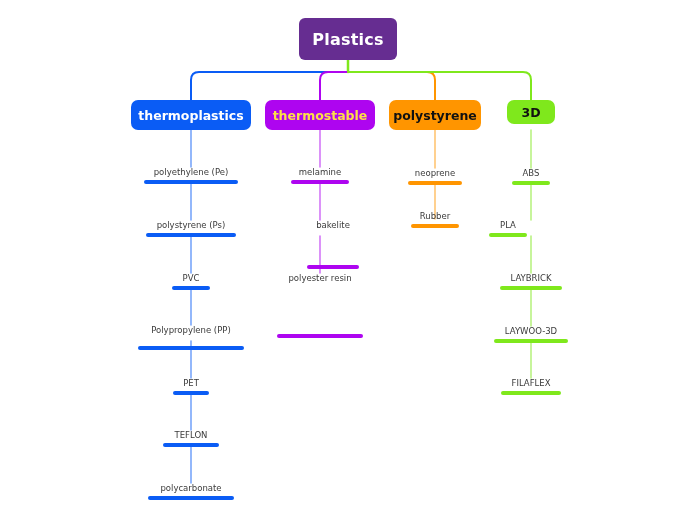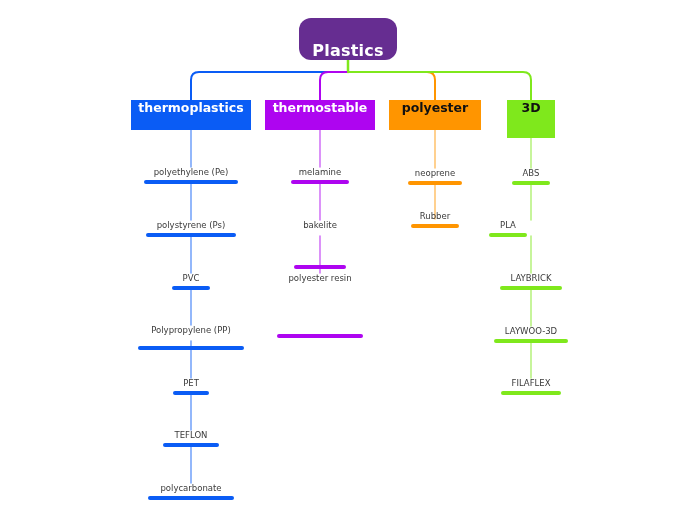--- a/index.html
+++ b/index.html
@@ -21,41 +21,41 @@
     top: 0;
     width: 696px;
     height: 520px;
     pointer-events: none;
   }
 
   
   .root-node {
     position: absolute;
     display: flex;
-    align-items: flex-end;
+    align-items: center;
     justify-content: center;
-    border-radius: 12px;
+    border-radius: 6px;
     box-sizing: border-box;
     z-index: 5;
   }
   .root-label {
     color: #ffffff;
     font-size: 16px;
     font-weight: bold;
     letter-spacing: 0.2px;
     white-space: nowrap;
   }
 
   
   .branch-node {
     position: absolute;
     display: flex;
-    align-items: flex-start;
+    align-items: center;
     justify-content: center;
-    border-radius: 0;
+    border-radius: 7px;
     box-sizing: border-box;
     z-index: 5;
   }
   .branch-label {
     font-size: 12.5px;
     font-weight: bold;
     white-space: nowrap;
   }
 
   
@@ -138,46 +138,46 @@
       </div>
       <div class="leaf-node" style="left: 91px; top: 430px; width: 200px;">
         <span class="leaf-label">TEFLON</span>
         <div class="leaf-bar" style="width: 56px; background: rgb(10, 92, 245);"></div>
       </div>
       <div class="leaf-node" style="left: 91px; top: 483px; width: 200px;">
         <span class="leaf-label">polycarbonate</span>
         <div class="leaf-bar" style="width: 86px; background: rgb(10, 92, 245);"></div>
       </div>
       <div class="branch-node" style="left: 265px; top: 100px; width: 110px; height: 30px; background: rgb(174, 5, 240);">
-        <span class="branch-label" style="color: #ffffff;">thermostable</span>
+        <span class="branch-label" style="color: #fde047;">thermostable</span>
       </div>
       <div class="leaf-node" style="left: 220px; top: 167px; width: 200px;">
         <span class="leaf-label">melamine</span>
         <div class="leaf-bar" style="width: 58px; background: rgb(174, 5, 240);"></div>
       </div>
-      <div class="leaf-node" style="left: 220px; top: 220px; width: 200px; gap: 32px;">
+      <div class="leaf-node" style="left: 233px; top: 220px; width: 200px; gap: 32px;">
         <span class="leaf-label">bakelite</span>
         <div class="leaf-bar" style="width: 52px; background: rgb(174, 5, 240);"></div>
       </div>
       <div class="leaf-node" style="left: 220px; top: 273px; width: 200px; gap: 48px;">
         <span class="leaf-label">polyester resin</span>
         <div class="leaf-bar" style="width: 86px; background: rgb(174, 5, 240);"></div>
       </div>
       <div class="branch-node" style="left: 389px; top: 100px; width: 92px; height: 30px; background: rgb(255, 149, 0);">
-        <span class="branch-label" style="color: rgb(17, 17, 17);">polyester</span>
+        <span class="branch-label" style="color: rgb(17, 17, 17);">polystyrene</span>
       </div>
       <div class="leaf-node" style="left: 335px; top: 168px; width: 200px;">
         <span class="leaf-label">neoprene</span>
         <div class="leaf-bar" style="width: 54px; background: rgb(255, 149, 0);"></div>
       </div>
       <div class="leaf-node" style="left: 335px; top: 211px; width: 200px; justify-content: center;">
         <span class="leaf-label">Rubber</span>
         <div class="leaf-bar" style="width: 48px; background: rgb(255, 149, 0);"></div>
       </div>
-      <div class="branch-node" style="left: 507px; top: 100px; width: 48px; height: 38px; background: rgb(127, 232, 28);">
+      <div class="branch-node" style="left: 507px; top: 100px; width: 48px; height: 24px; background: rgb(127, 232, 28);">
         <span class="branch-label" style="color: rgb(17, 17, 17);">3D</span>
       </div>
       <div class="leaf-node" style="left: 431px; top: 168px; width: 200px;">
         <span class="leaf-label">ABS</span>
         <div class="leaf-bar" style="width: 38px; background: rgb(127, 232, 28);"></div>
       </div>
       <div class="leaf-node" style="left: 408px; top: 220px; width: 200px;">
         <span class="leaf-label">PLA</span>
         <div class="leaf-bar" style="width: 38px; background: rgb(127, 232, 28);"></div>
       </div>

